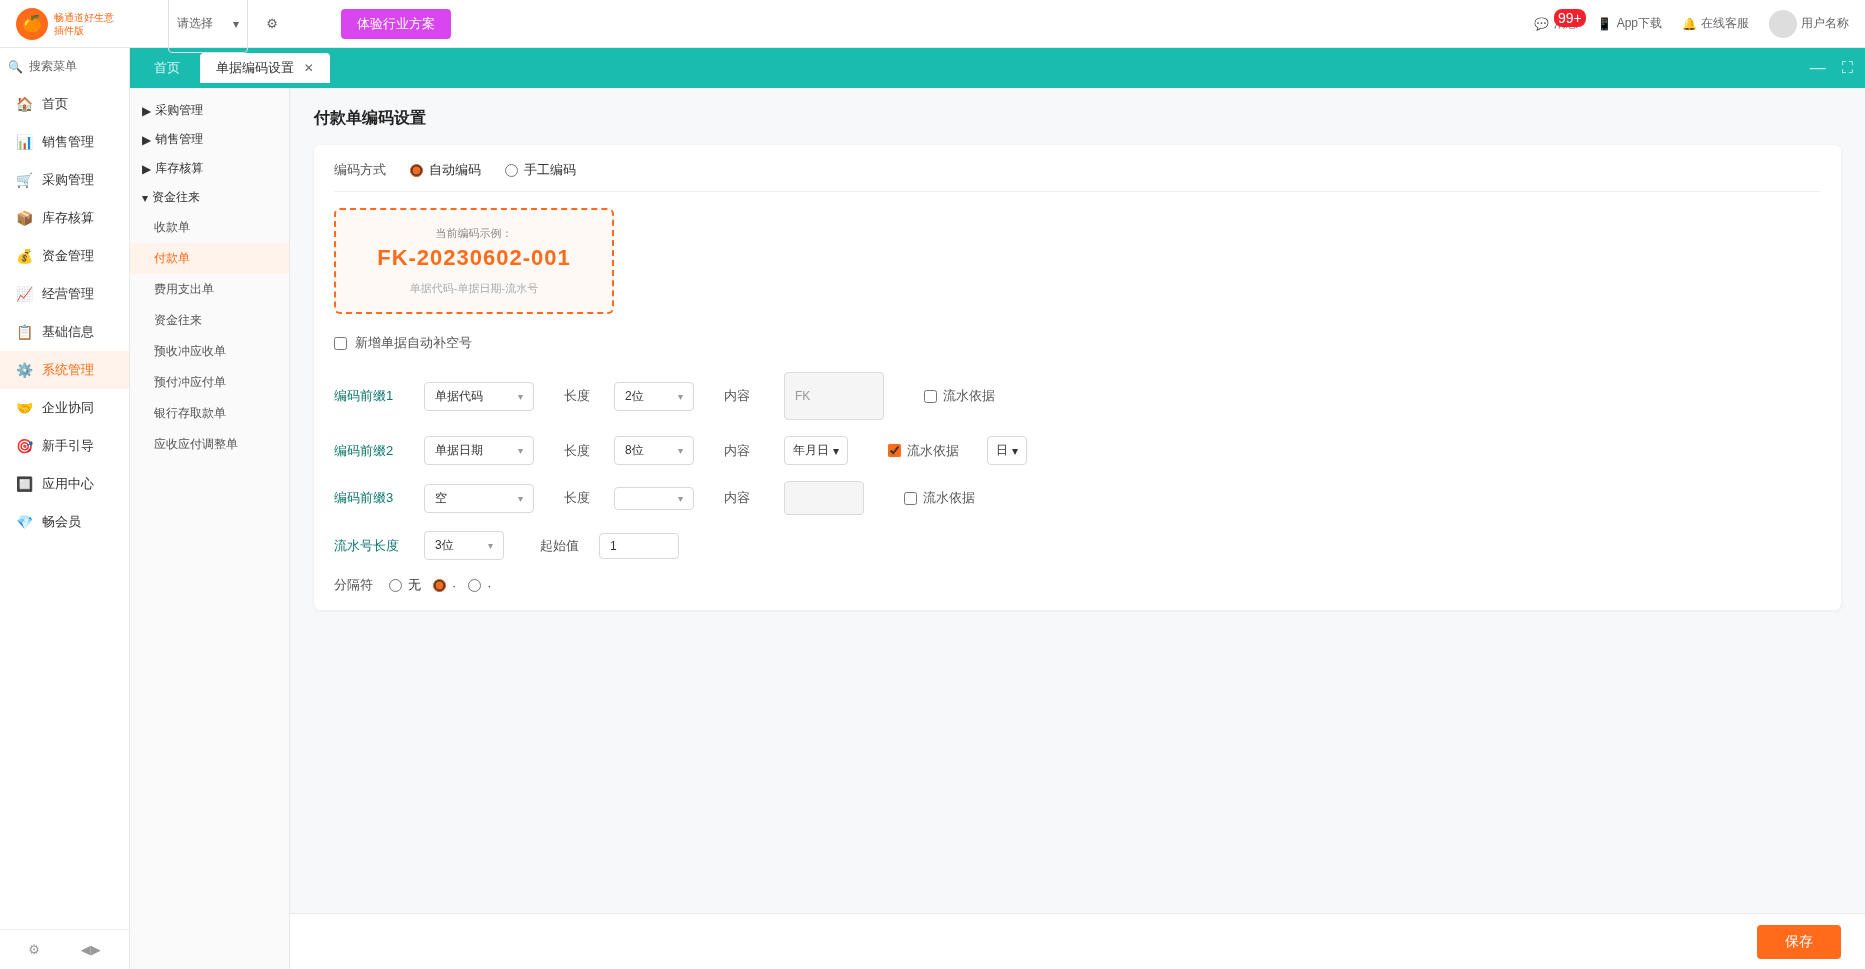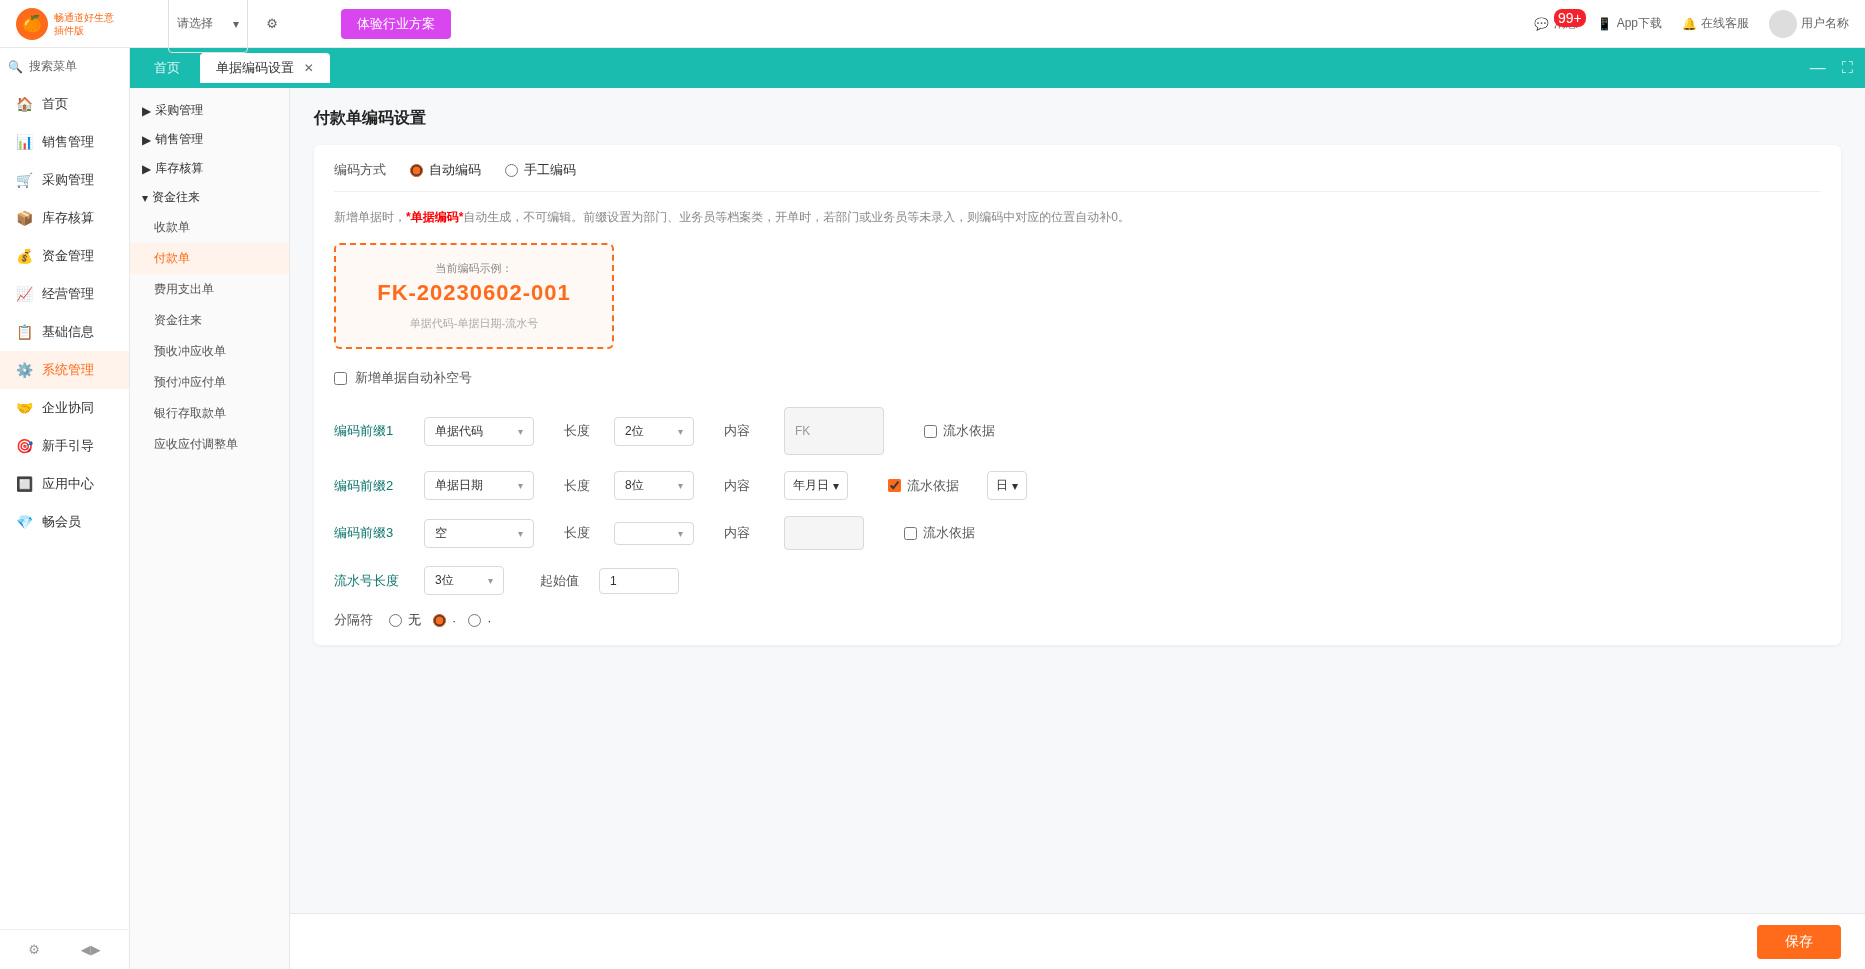--- a/index.html
+++ b/index.html
@@ -625,23 +625,20 @@
                 <input type="radio" name="encode_type" checked="" style="">
                 <span>自动编码</span>
               </label>
               <label class="radio-option">
                 <input type="radio" name="encode_type" style="">
                 <span>手工编码</span>
               </label>
             </div>
 
             
-            <div class="hint-text">
-              新增单据时，<span class="highlight">*单据编码*</span>自动生成，不可编辑。前缀设置为部门、业务员等档案类，开单时，若部门或业务员等未录入，则编码中对应的位置自动补0。
-            </div>
 
             
             <div class="code-preview">
               <div class="code-preview-label">当前编码示例：</div>
               <div class="code-preview-value">FK-20230602-001</div>
               <div class="code-preview-format">单据代码-单据日期-流水号</div>
             </div>
 
             
             <div class="auto-fill-row">

